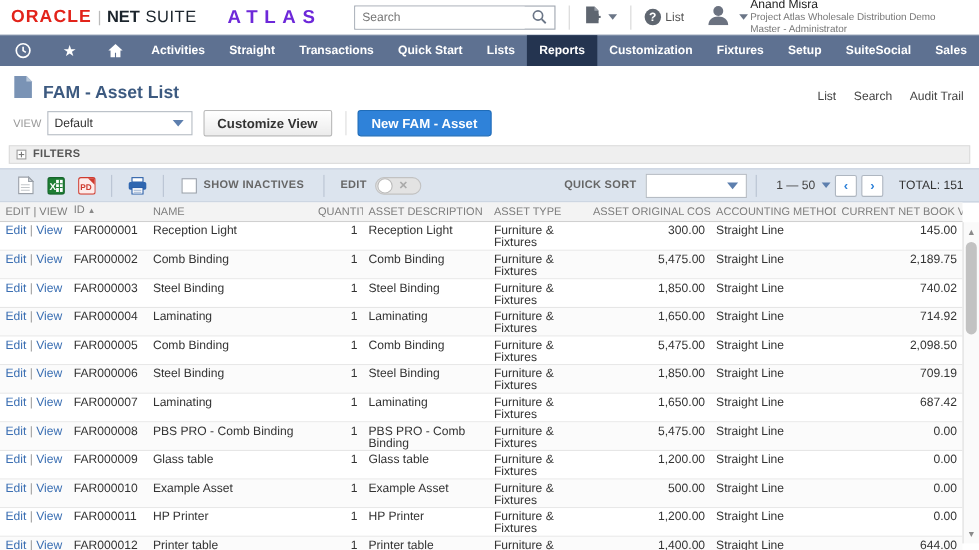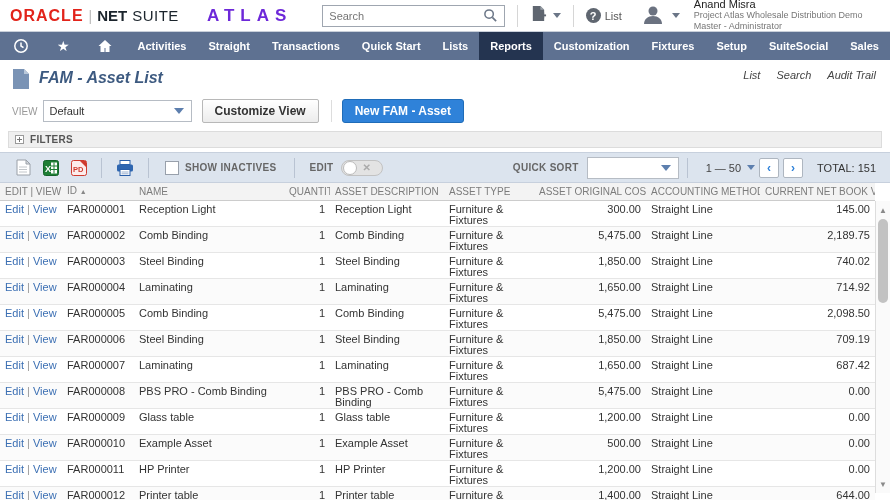--- a/index.html
+++ b/index.html
@@ -19,45 +19,45 @@
     display:flex; align-items:center; background:#fff; }
   .searchbox input { border:none; outline:none; flex:1; height:20px; padding:0 6px;
     font-size:11px; color:#555; font-family:"Liberation Sans",sans-serif; }
   .tb-sep { width:1px; height:22px; background:#d6d6d6; margin:0 12px; }
   .tb-group { display:flex; align-items:center; gap:4px; cursor:pointer; }
   .caret { width:0; height:0; border-left:4px solid transparent; border-right:4px solid transparent;
     border-top:5px solid #6b7687; margin-left:2px; }
   .help-q { width:15px; height:15px; border-radius:50%; background:#5f6670; color:#fff;
     font-size:11px; font-weight:bold; display:flex; align-items:center; justify-content:center; }
   .help-label { font-size:11px; color:#555; }
-  .userblock { margin-left:14px; line-height:11px; }
+  .userblock { margin-left:2px; line-height:11px; }
   .user-name { font-size:11px; color:#222; }
   .user-role { font-size:9px; color:#777; }
 
   
   .nav { height:28px; background:#5e7191; display:flex; align-items:stretch; }
   .nav-icon { width:46px; display:flex; align-items:center; justify-content:center;
     color:#fff; font-size:14px; cursor:pointer; }
   .nav-item { display:flex; align-items:center; padding:0 11px; color:#fff;
     font-size:11px; font-weight:bold; cursor:pointer; white-space:nowrap; }
   .nav-item.active { background:#243450; }
 
   
-  .title-row { display:flex; align-items:flex-start; padding:9px 14px 2px 12px;font-style:italic; }
+  .title-row { display:flex; align-items:flex-end; padding:9px 14px 2px 12px; }
   .page-icon { margin-right:9px; }
   .page-title { font-size:16px; font-weight:bold; color:#3d5a80; flex:1; }
   .title-links { display:flex; gap:16px; font-size:11px; color:#444; }
   .title-links span { cursor:pointer; }
 
   .view-row { display:flex; align-items:center; padding:4px 14px 6px 12px; }
   .view-label { font-size:10px; color:#999; margin-right:5px; }
   .fake-select { height:22px; border:1px solid #b6bcc4; background:#fff; display:flex;
     align-items:center; justify-content:space-between; font-size:11px; color:#333;
     padding-left:6px; cursor:pointer; }
-  .view-select { width:149px; }
+  .view-select { width:132px; }
   .sel-caret { width:0; height:0; border-left:5px solid transparent; border-right:5px solid transparent;
     border-top:6px solid #5d7fae; margin-right:7px; }
   .btn { height:24px; border:1px solid #b8b8b8; background:linear-gradient(#fff,#ececec);
     font-size:12px; font-weight:bold; color:#333; padding:0 12px; margin-left:10px;
     border-radius:2px; cursor:pointer; font-family:"Liberation Sans",sans-serif; }
   .btn-primary { background:#2f82d9; border-color:#1f6cb8; color:#fff; border-radius:3px; }
   .v-div { width:1px; height:22px; background:#ddd; margin-left:12px; }
 
   
   .filters { margin:2px 8px 4px 8px; height:17px; background:#efefef; border:1px solid #dcdcdc;

